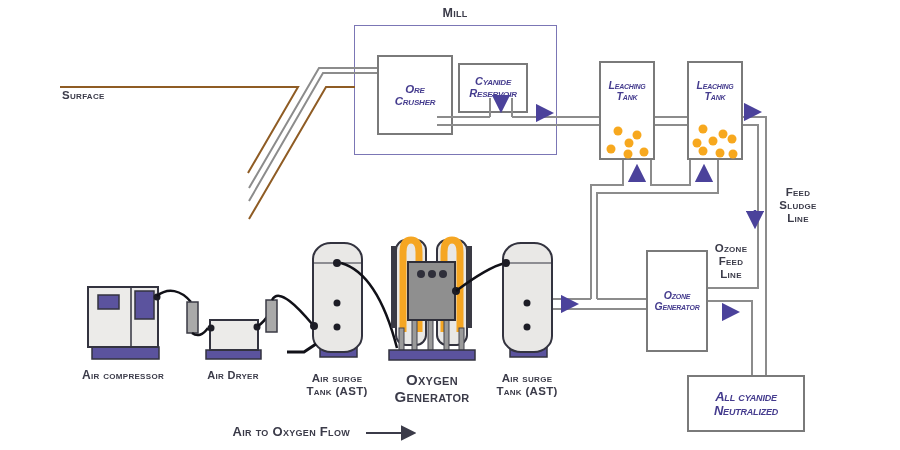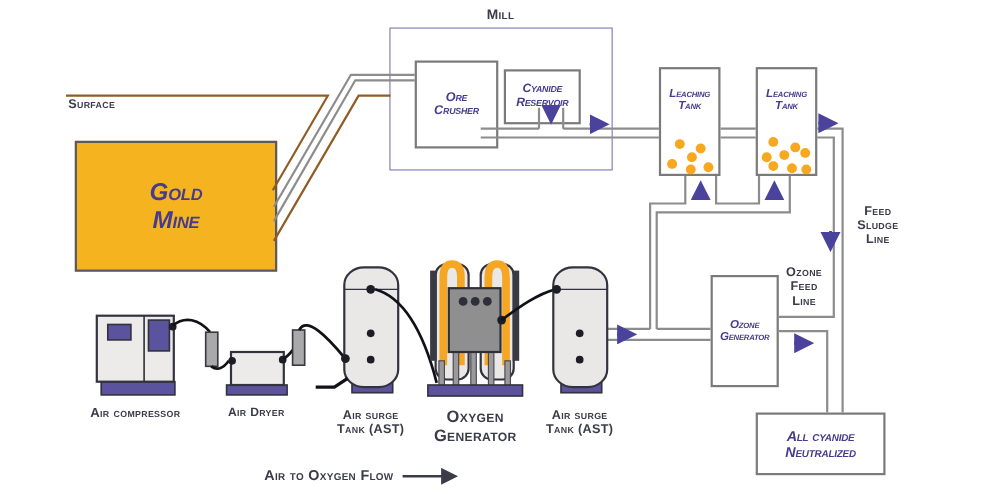--- a/index.html
+++ b/index.html
@@ -25,24 +25,20 @@
   <div class="box" style="left:377px;top:55px;width:76px;height:80px;">
     <span class="plabel" style="font-size:11.5px">Ore
 Crusher</span>
   </div>
 
   <div class="box" style="left:458px;top:63px;width:70px;height:50px;">
     <span class="plabel" style="font-size:11px">Cyanide
 Reservoir</span>
   </div>
 
-  <div class="box gold" style="left:68px;top:128px;width:184px;height:119px;">
-    <span class="plabel" style="font-size:22px;line-height:1.1">Gold
-Mine</span>
-  </div>
 
   <div class="box" style="left:599px;top:61px;width:56px;height:99px;align-items:flex-start;padding-top:17px;">
     <span class="plabel" style="font-size:10.5px">Leaching
 Tank</span>
   </div>
 
   <div class="box" style="left:687px;top:61px;width:56px;height:99px;align-items:flex-start;padding-top:17px;">
     <span class="plabel" style="font-size:10.5px">Leaching
 Tank</span>
   </div>
@@ -206,15 +202,15 @@
 Feed
 Line</div>
   <div class="dlabel" style="left:63px;top:369px;width:120px;font-size:12px;">Air compressor</div>
   <div class="dlabel" style="left:193px;top:369px;width:80px;font-size:11px;">Air Dryer</div>
   <div class="dlabel" style="left:292px;top:372px;width:90px;font-size:11.5px;">Air surge
 Tank (AST)</div>
   <div class="dlabel" style="left:387px;top:372px;width:90px;font-size:15px;">Oxygen
 Generator</div>
   <div class="dlabel" style="left:482px;top:372px;width:90px;font-size:11.5px;">Air surge
 Tank (AST)</div>
-  <div class="dlabel" style="left:234px;top:425px;width:130px;font-size:13px;text-align:center;">Air to Oxygen Flow</div>
+  <div class="dlabel" style="left:220px;top:425px;width:130px;font-size:13px;text-align:right;">Air to Oxygen Flow</div>
 
 </div>
 
 </body></html>

